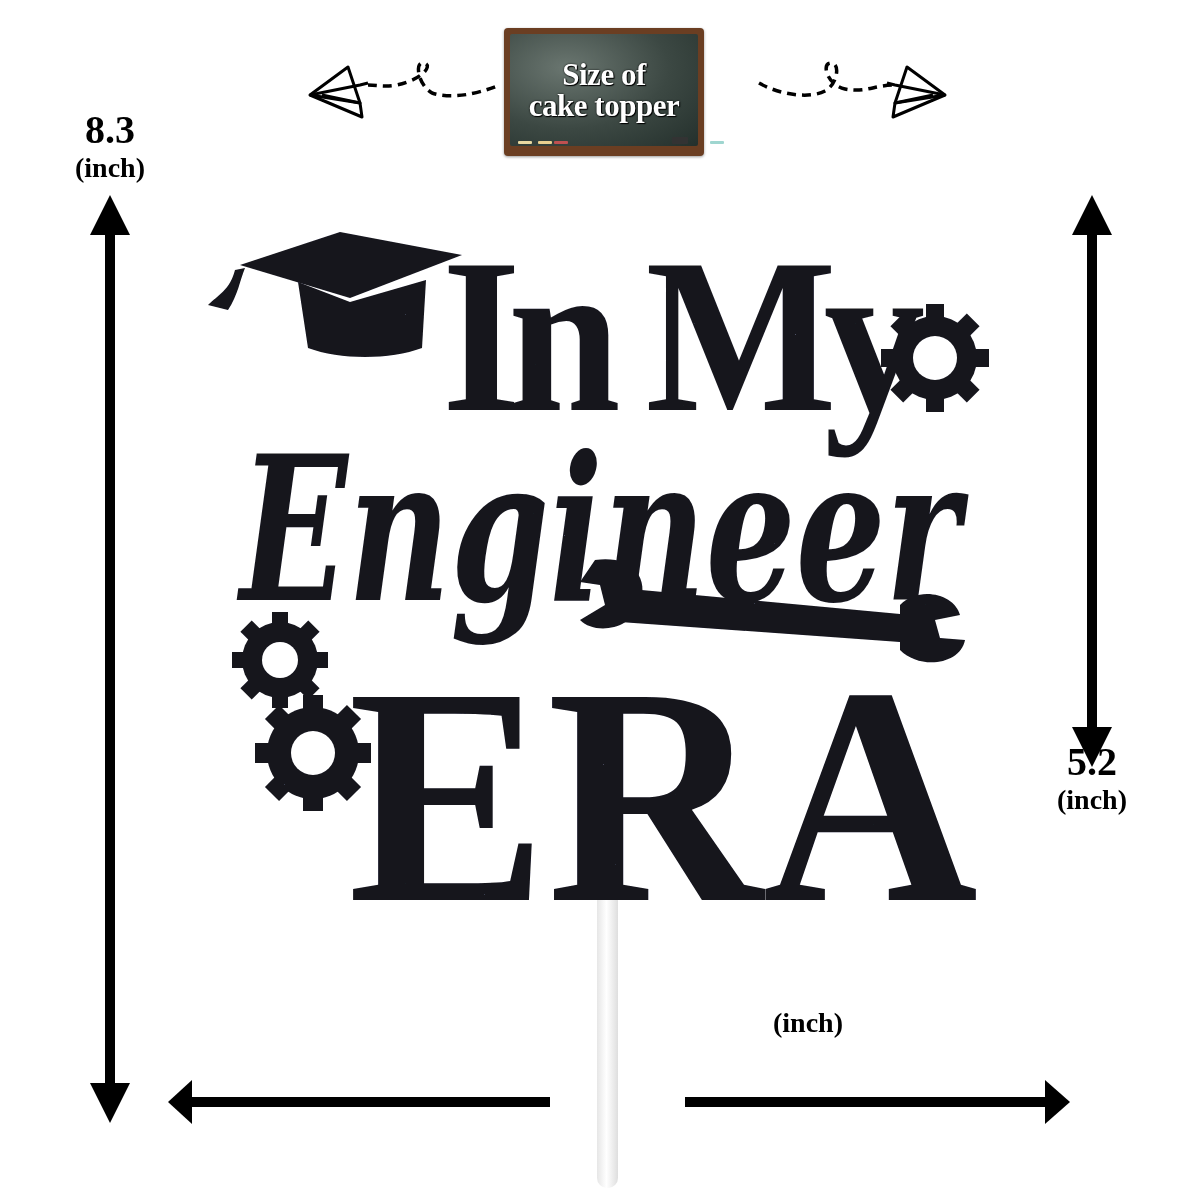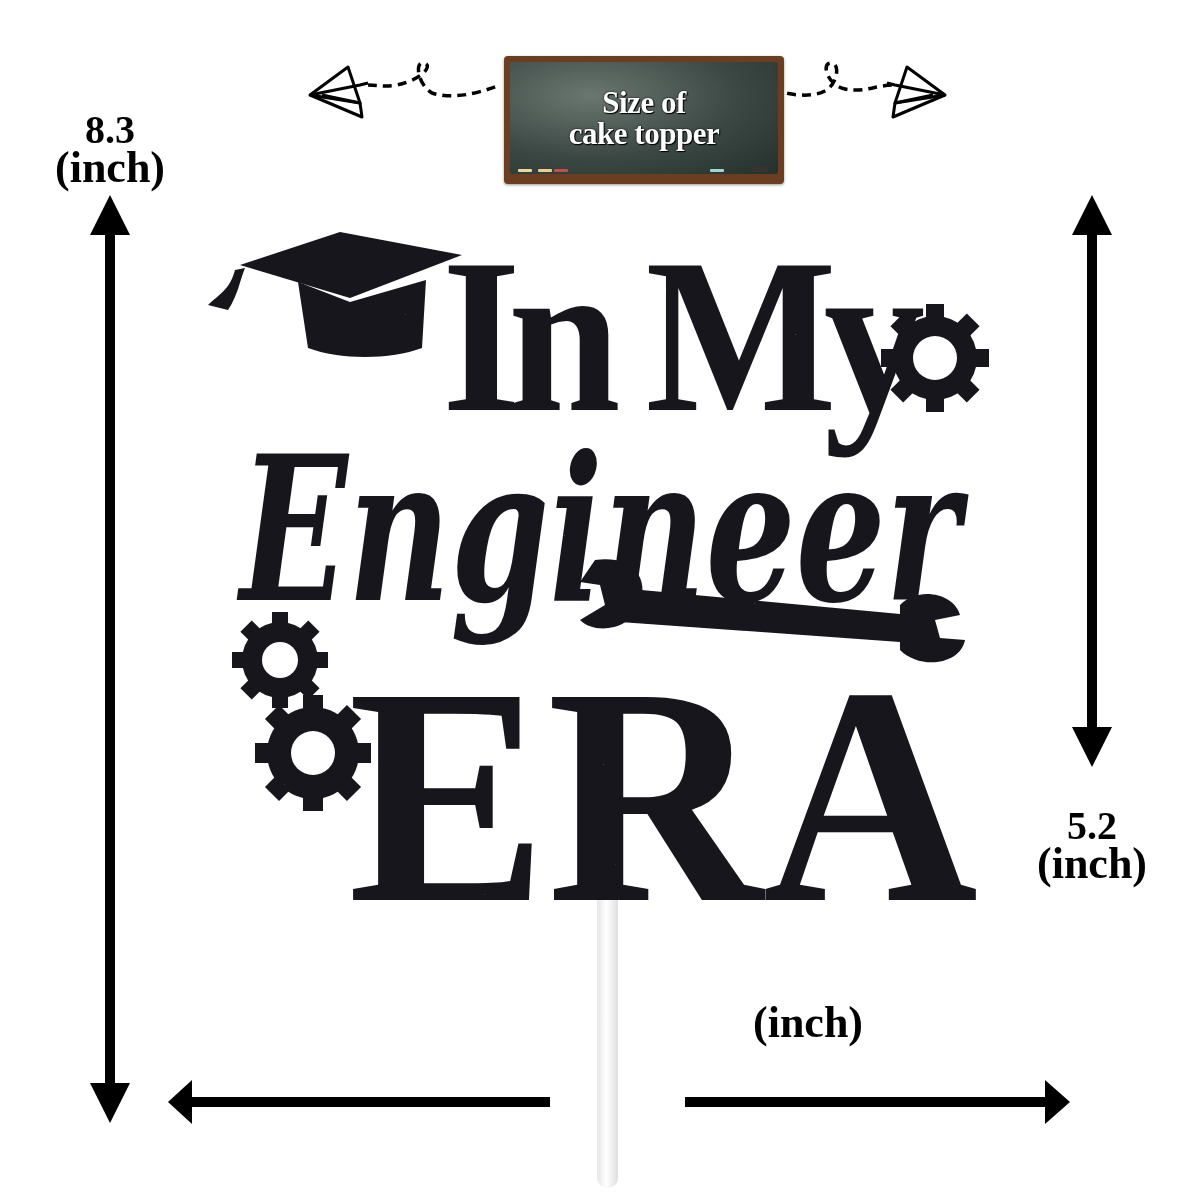--- a/index.html
+++ b/index.html
@@ -1,42 +1,41 @@
 <!DOCTYPE html>
 <html><head>
   <meta charset="utf-8">
   <style>
     html, body { margin: 0; padding: 0; background: #ffffff; }
     body { width: 1200px; height: 1200px; position: relative; overflow: hidden; font-family: "DejaVu Serif", "Liberation Serif", serif; }
     .abs { position: absolute; }
     
     .board {
-      left: 504px; top: 28px; width: 280px; height: 128px;
+      left: 504px; top: 28px; width: 200px; height: 128px;
       background: #6b3e22; border-radius: 4px;
       box-shadow: 0 1px 3px rgba(0,0,0,.4);
-      margin-top: 28px;
     }
     .board-inner {
       position: absolute; left: 6px; top: 6px; right: 6px; bottom: 10px;
       background: radial-gradient(ellipse at 30% 30%, #6a7670 0%, #3c4843 55%, #24302c 100%);
       border-radius: 2px;
       display: flex; flex-direction: column; align-items: center; justify-content: center;
     }
     .board-line {
       color: #ffffff; font-family: "Liberation Serif", serif; font-weight: bold;
       font-size: 31px; line-height: 31px; letter-spacing: -0.5px;
       text-shadow: 0 0 2px #000, 1px 1px 1px #000;
     }
     .chalk { position: absolute; bottom: 2px; height: 3px; width: 14px; border-radius: 1px; }
     .eraser { position: absolute; bottom: 2px; right: 10px; width: 16px; height: 7px; background: #333; border-radius: 1px; }
 
     
     .dim-label { text-align: center; color: #000; font-weight: bold; font-family: Liberation Serif, serif; }
     .dim-value { font-size: 40px; line-height: 36px; display: block; }
-    .dim-unit  { font-size: 44px; line-height: 40px; display: block; }
+    .dim-unit  { font-size: 28px; line-height: 40px; display: block; }
 
     
     .topper-text { fill: #14141e; }
     .stick { left: 597px; top: 888px; width: 21px; height: 300px; background: linear-gradient(90deg,#e6e6e6,#ffffff 45%,#dedede); border-radius: 0 0 10px 10px; }
   </style>
 </head>
 <body>
 
 <svg class="abs" style="left:300px;top:55px" width="210" height="70" viewBox="0 0 210 70">
   <g fill="none" stroke="#000" stroke-width="3" stroke-linejoin="round">
@@ -75,21 +74,21 @@
   <polygon points="22,0 42,40 2,40" fill="#000"></polygon>
   <rect x="17" y="38" width="10" height="854" fill="#000"></rect>
   <polygon points="2,888 42,888 22,928" fill="#000"></polygon>
 </svg>
 
 <svg class="abs" style="left:1070px;top:195px" width="44" height="575" viewBox="0 0 44 575">
   <polygon points="22,0 42,40 2,40" fill="#000"></polygon>
   <rect x="17" y="38" width="10" height="500" fill="#000"></rect>
   <polygon points="2,532 42,532 22,572" fill="#000"></polygon>
 </svg>
-<div class="abs dim-label" style="left:1012px;top:808px;width:160px;">
+<div class="abs dim-label" style="left:1012px;top:744px;width:160px;">
   <span class="dim-value">5.2</span>
   <span class="dim-unit">(inch)</span>
 </div>
 
 <div class="abs dim-label" style="left:728px;top:1003px;width:160px;">
   <span class="dim-unit">(inch)</span>
 </div>
 <svg class="abs" style="left:168px;top:1080px" width="385" height="44" viewBox="0 0 385 44">
   <polygon points="0,22 24,0 24,44" fill="#000"></polygon>
   <rect x="22" y="17" width="360" height="10" fill="#000"></rect>

